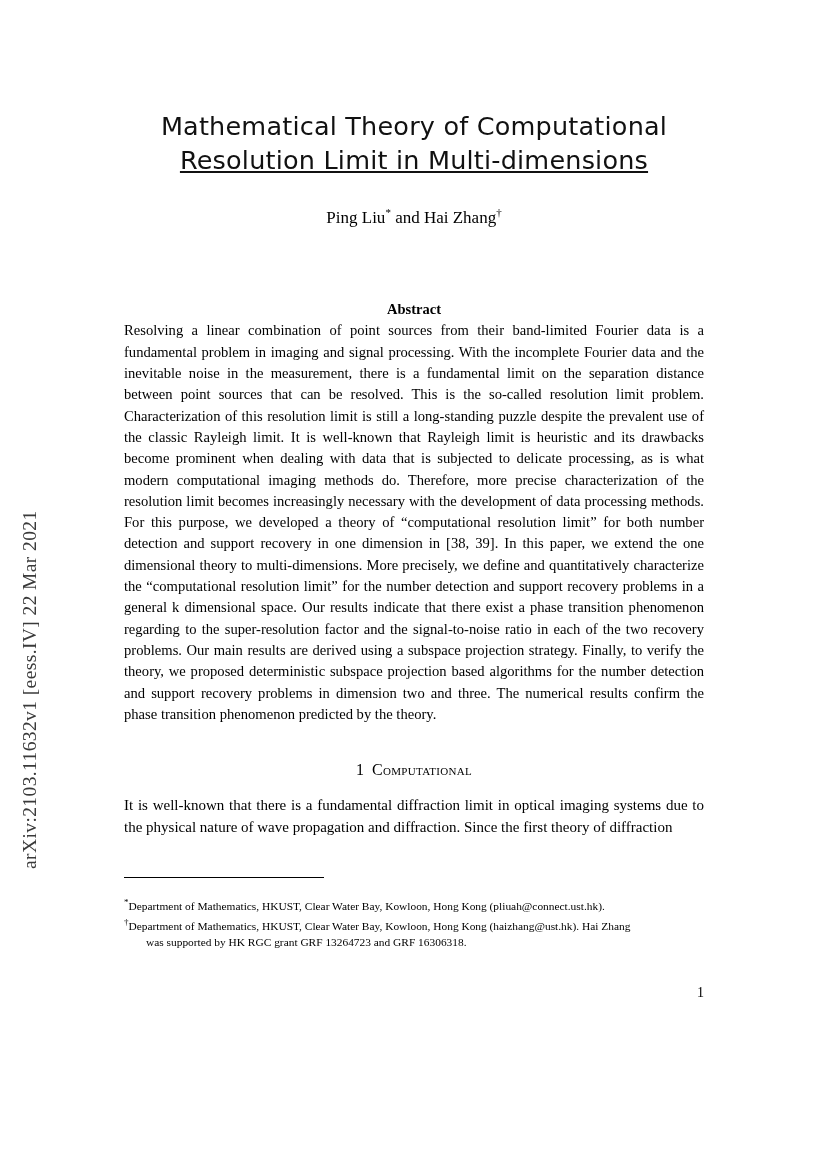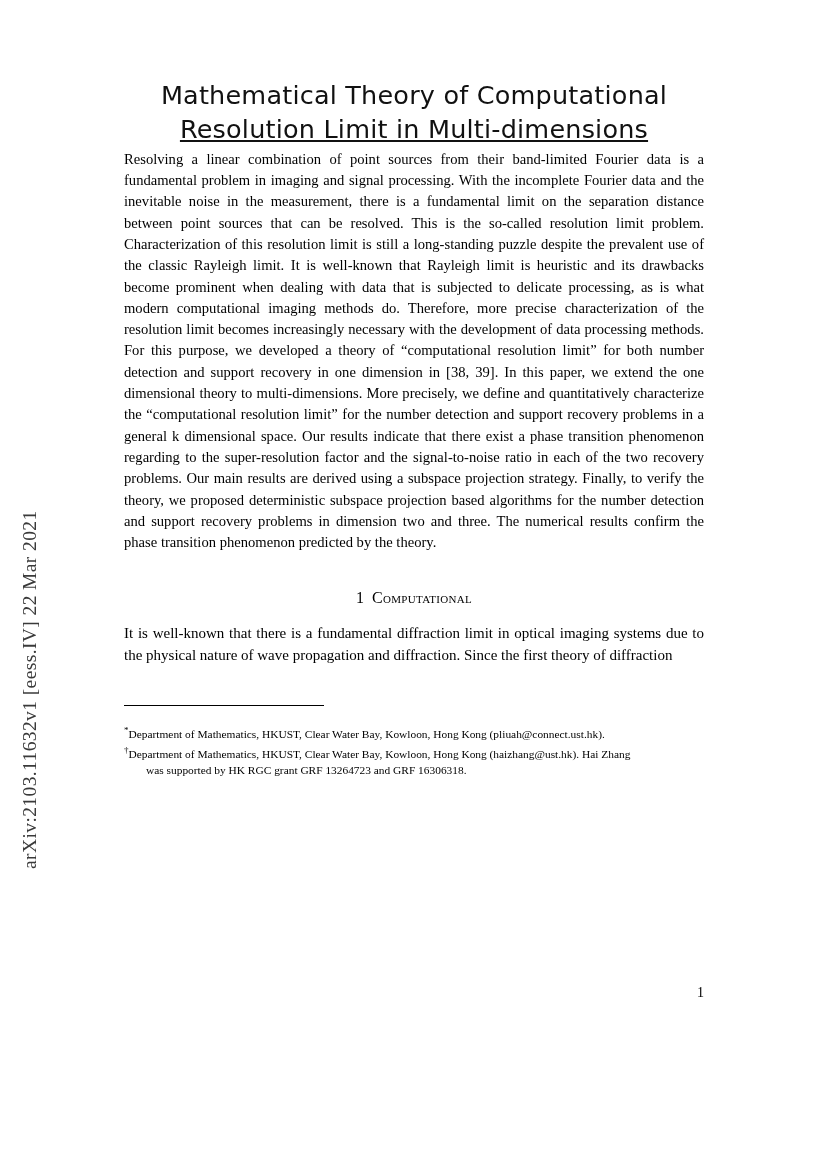--- a/index.html
+++ b/index.html
@@ -40,21 +40,21 @@
 
   .page {
     position: absolute;
     left: 124px;
     top: 0;
     width: 580px;
     height: 1169px;
   }
 
   .title {
-    margin-top: 79px;
+    margin-top: 110px;
     text-align: center;
     font-family: "DejaVu Sans", sans-serif;
     font-size: 25.5px;
     line-height: 1.33;
     font-weight: 400;
     letter-spacing: 0.2px;
     color: #111;
   }
   .title .line2 { display: block; text-decoration: underline; }
 
@@ -139,21 +139,25 @@
   <span>arXiv:2103.11632v1  [eess.IV]  22 Mar 2021</span>
 </div>
 
 <div class="page">
 
   <div class="title">
     <span>Mathematical Theory of Computational</span>
     <span class="line2">Resolution Limit in Multi-dimensions</span>
   </div>
 
+  <div class="authors">
+    <span>Ping Liu</span><sup>*</sup><span> and </span><span>Hai Zhang</span><sup>†</sup>
+  </div>
 
+  <div class="abstract-head">Abstract</div>
 
   <div class="abstract-body">Resolving a linear combination of point sources from their band-limited Fourier data is a fundamental problem in imaging and signal processing. With the incomplete Fourier data and the inevitable noise in the measurement, there is a fundamental limit on the separation distance between point sources that can be resolved. This is the so-called resolution limit problem. Characterization of this resolution limit is still a long-standing puzzle despite the prevalent use of the classic Rayleigh limit. It is well-known that Rayleigh limit is heuristic and its drawbacks become prominent when dealing with data that is subjected to delicate processing, as is what modern computational imaging methods do. Therefore, more precise characterization of the resolution limit becomes increasingly necessary with the development of data processing methods. For this purpose, we developed a theory of “computational resolution limit” for both number detection and support recovery in one dimension in [38, 39]. In this paper, we extend the one dimensional theory to multi-dimensions. More precisely, we define and quantitatively characterize the “computational resolution limit” for the number detection and support recovery problems in a general k dimensional space. Our results indicate that there exist a phase transition phenomenon regarding to the super-resolution factor and the signal-to-noise ratio in each of the two recovery problems. Our main results are derived using a subspace projection strategy. Finally, to verify the theory, we proposed deterministic subspace projection based algorithms for the number detection and support recovery problems in dimension two and three. The numerical results confirm the phase transition phenomenon predicted by the theory.</div>
 
   <div class="section-head">
     <span class="num">1</span><span class="name">Computational</span>
   </div>
 
   <div class="body-par">It is well-known that there is a fundamental diffraction limit in optical imaging systems due to the physical nature of wave propagation and diffraction. Since the first theory of diffraction</div>
 
   <div class="footnote-rule"></div>

